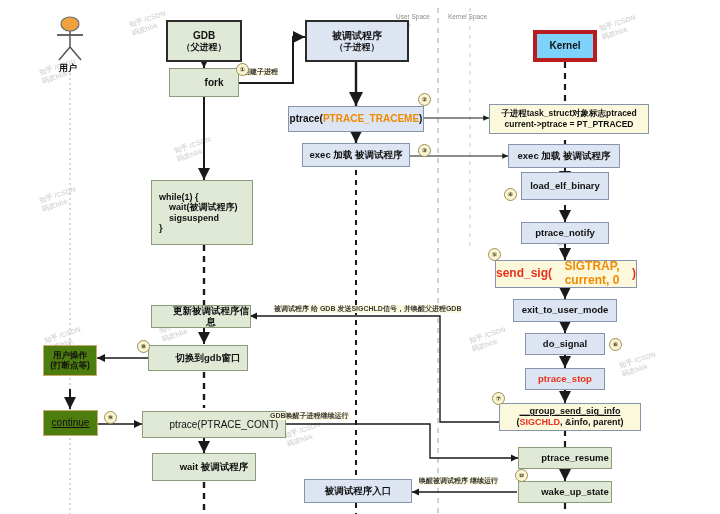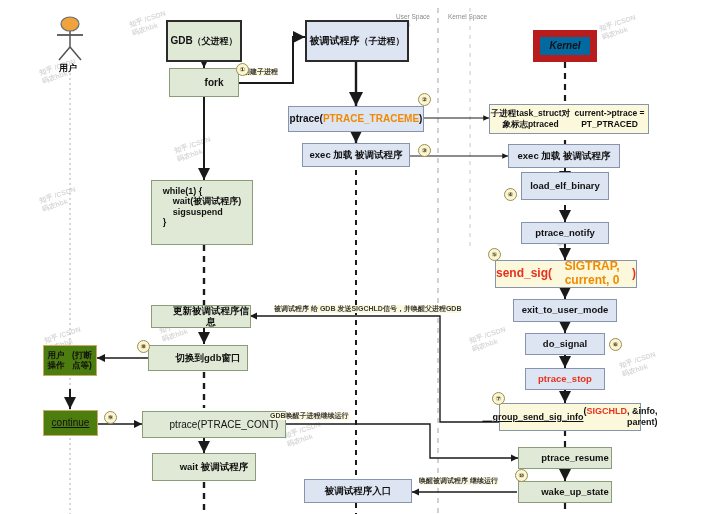--- a/index.html
+++ b/index.html
@@ -1,25 +1,25 @@
 <!DOCTYPE html>
 <html><head>
 <meta charset="utf-8">
 <style>
   html,body{margin:0;padding:0;background:#ffffff;}
   body{font-family:"Liberation Sans","DejaVu Sans",sans-serif;}
   #canvas{position:relative;width:720px;height:514px;background:#fff;overflow:hidden;}
-  .box{position:absolute;box-sizing:border-box;display:flex;flex-direction:row;
+  .box{position:absolute;box-sizing:border-box;display:flex;flex-direction:column;
        align-items:center;justify-content:center;text-align:center;font-weight:bold;
        color:#111;line-height:1.15;}
   .green{background:#dfe9d5;border:1px solid #8b9c7a;padding-left:20px;}
   .green-hd{background:#dfe9d5;border:2px solid #2b2b2b;}
   .blue{background:#dde4f2;border:1px solid #8694ad;}
   .blue-hd{background:#dde4f2;border:2px solid #2b2b2b;}
-  .pink-hd{background:#0369a1;border:7px solid #b91c1c;font-style:italic;}
+  .pink-hd{background:#7dd3fc;border:4px solid #b91c1c;}
   .yellow{background:#4d7c0f;border:1px solid #c8ab6b;}
   .hl{background:#fcf8dc;border:1px solid #8694ad;}
   .lbl{position:absolute;font-size:7px;color:#3a3a3a;font-weight:bold;
        background:#fcf8dc;white-space:nowrap;line-height:1.1;}
   .plain-lbl{position:absolute;font-size:6.5px;color:#8a8a8a;white-space:nowrap;}
   .badge{position:absolute;width:11px;height:11px;border-radius:50%;
          background:#fbf5d2;border:1px solid #9a8f55;color:#4a4320;
          font-size:7px;font-weight:bold;display:flex;align-items:center;
          justify-content:center;line-height:1;}
   .red{color:#e8321c;}

